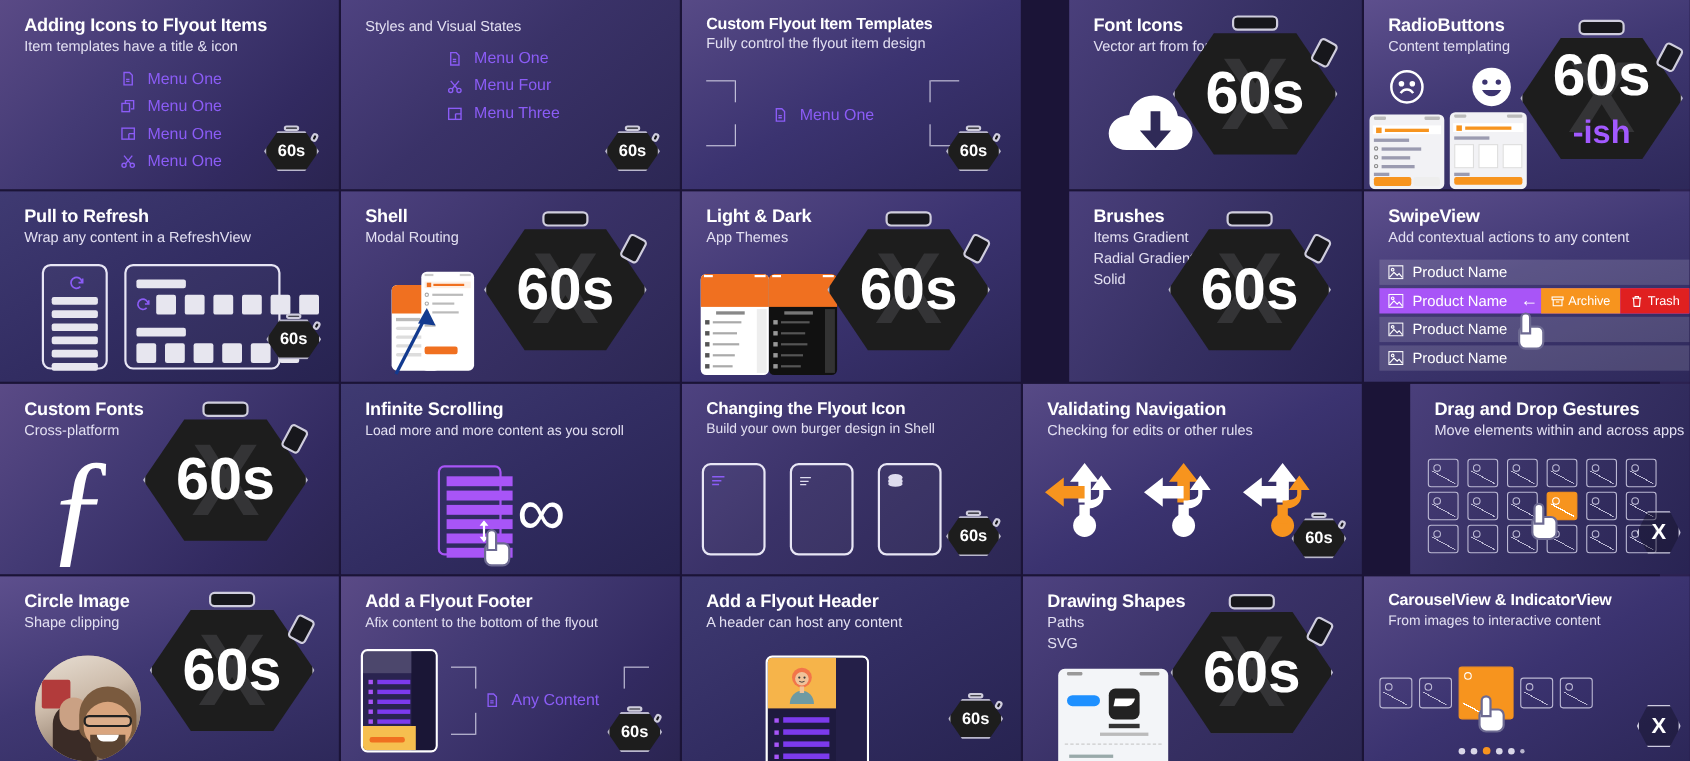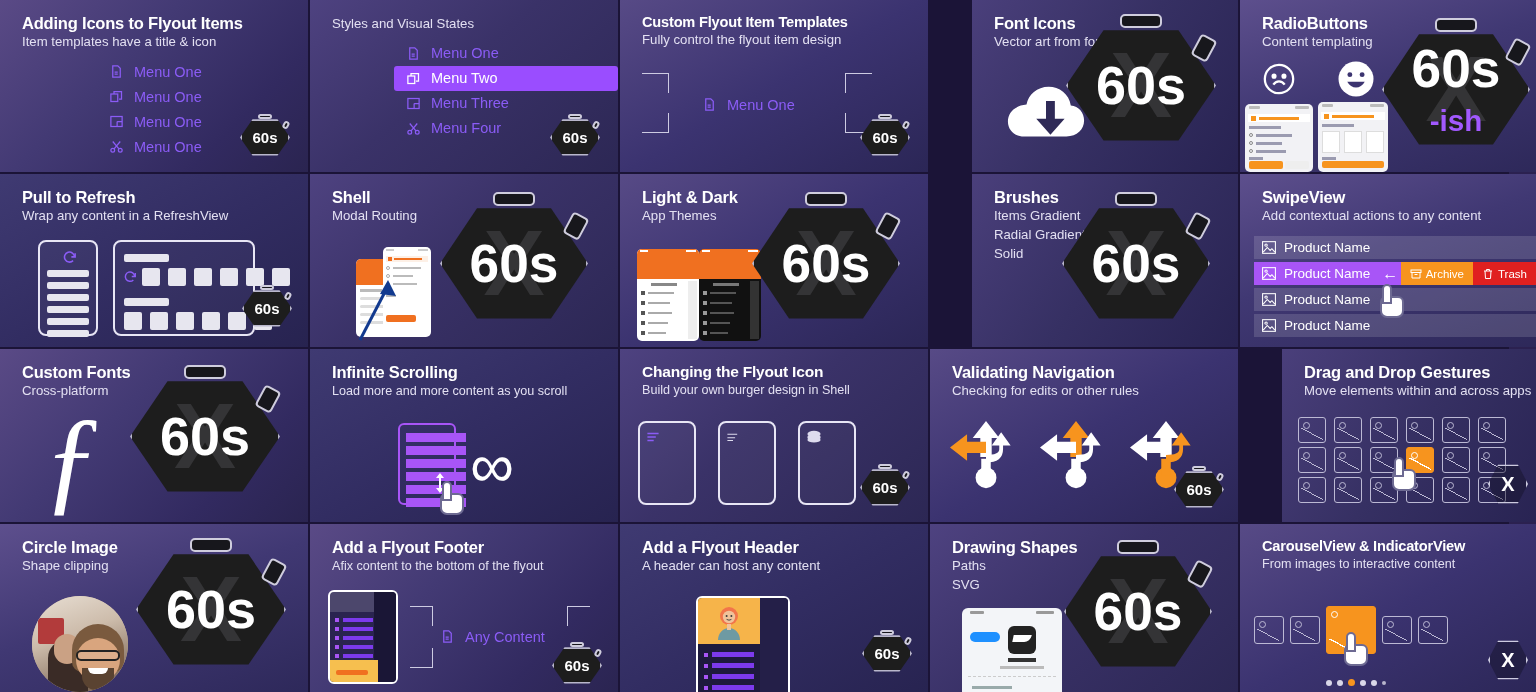--- a/index.html
+++ b/index.html
@@ -215,41 +215,34 @@
   <div class="card v2">
     <div class="subtitle">Styles and Visual States</div>
     <div class="menu" style="margin-left:62px;">
       <div class="menu-row">
         <svg class="mi" viewBox="0 0 24 24" fill="none" stroke="currentColor" stroke-width="2">
             <path d="M14 3H6v18h12V7z"></path>
             <path d="M9 13h5M9 16h5"></path>
           </svg>
         <span>Menu One</span>
       </div>
-      <div class="menu-row active">
-        <svg class="mi" viewBox="0 0 24 24" fill="none" stroke="currentColor" stroke-width="2">
-            <rect x="3" y="8" width="11" height="12"></rect>
-            <path d="M8 8V4h12v12h-4"></path>
-          </svg>
-        <span>Menu Two</span>
-      </div>
-      <div class="menu-row">
-        <svg class="mi" viewBox="0 0 24 24" fill="none" stroke="currentColor" stroke-width="2">
-            <rect x="3" y="4" width="18" height="16"></rect>
-            <path d="M13 12h8M13 12v8"></path>
-          </svg>
-        <span>Menu Three</span>
-      </div>
       <div class="menu-row">
         <svg class="mi" viewBox="0 0 24 24" fill="none" stroke="currentColor" stroke-width="2">
             <circle cx="6" cy="18" r="3"></circle>
             <circle cx="18" cy="18" r="3"></circle>
             <path d="M8.1 15.9L18 4M15.9 15.9L6 4"></path>
           </svg>
         <span>Menu Four</span>
+      </div>
+      <div class="menu-row">
+        <svg class="mi" viewBox="0 0 24 24" fill="none" stroke="currentColor" stroke-width="2">
+            <rect x="3" y="4" width="18" height="16"></rect>
+            <path d="M13 12h8M13 12v8"></path>
+          </svg>
+        <span>Menu Three</span>
       </div>
     </div>
     <div class="badge small" style="right:18px;bottom:12px;">
       <div class="hexwrap">
           <div class="stem"></div>
           <div class="hex"></div>
           <div class="knob"></div>
         <div class="lbl">
             <span>60s</span>
           </div>

